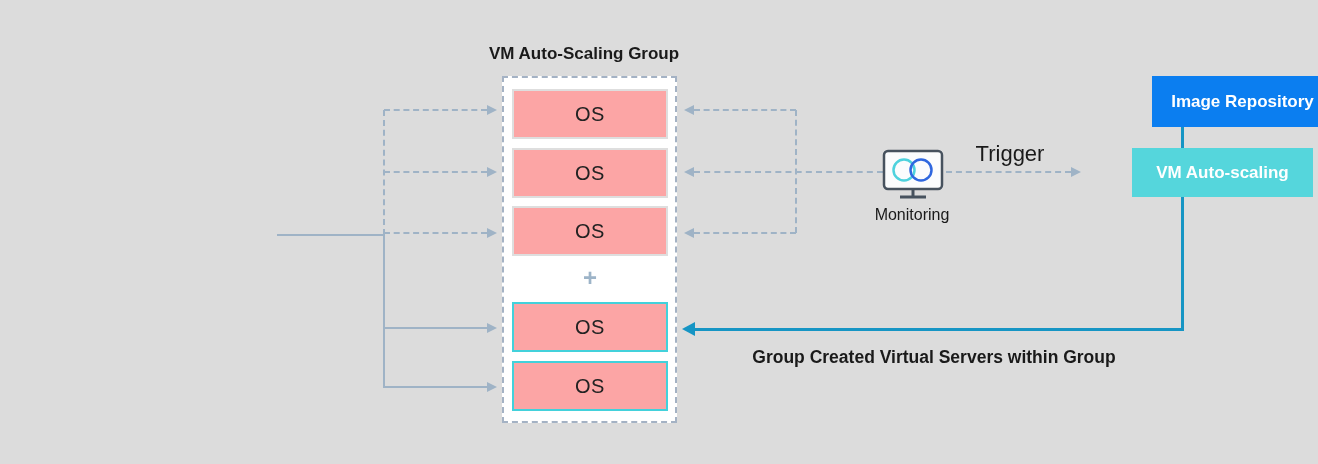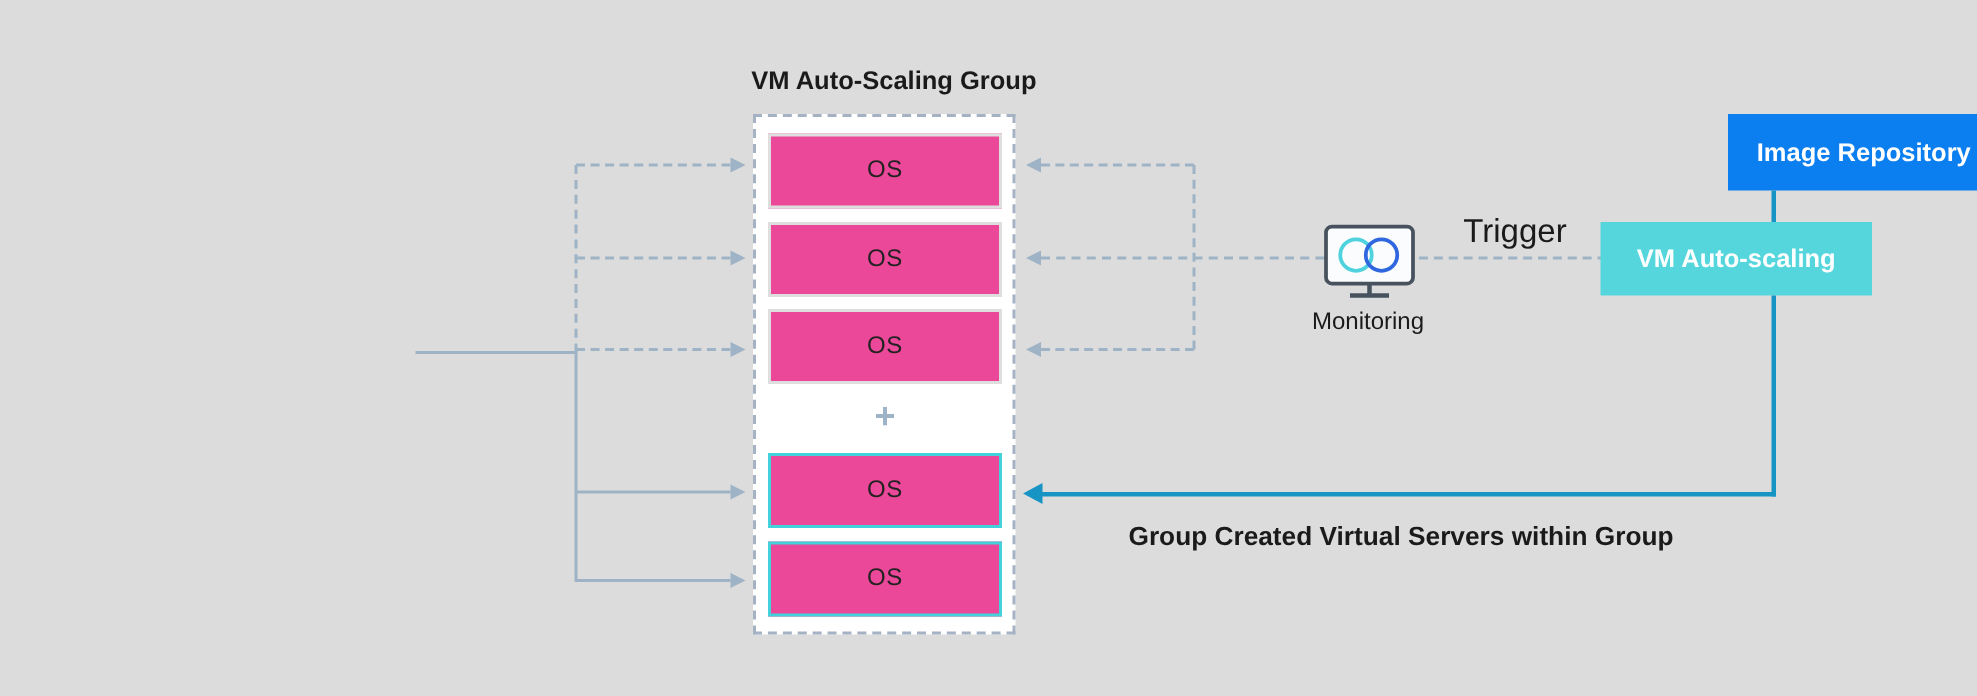--- a/index.html
+++ b/index.html
@@ -4,27 +4,27 @@
 <style>
   html,body{margin:0;padding:0;}
   body{font-family:"Liberation Sans", sans-serif; background:#bbb;}
   .canvas{position:relative; width:1318px; height:464px; background:var(--canvas-bg,#dcdcdc); overflow:hidden;}
 
   
   .lb-box{position:absolute; left:46px; top:191px; width:229px; height:86px; box-sizing:border-box;
     background:#fff; border:2px solid var(--accent-blue); display:flex; align-items:center; justify-content:center;
     font-size:19px; font-weight:bold; color:var(--text-dark); text-align:center; line-height:29px; white-space:pre-line;}
 
-  .group-title{position:absolute; left:489px; top:44px; width:202px; text-align:right;
+  .group-title{position:absolute; left:489px; top:44px; width:202px; text-align:left;
     font-size:17px; font-weight:bold; color:var(--text-dark);}
   .group-box{position:absolute; left:502px; top:76px; width:175px; height:347px; box-sizing:border-box;
     background:#fff; border:2px dashed var(--dash-border);}
 
-  .os-box{position:absolute; left:512px; width:156px; height:50px; box-sizing:border-box; background:#ec4899;
-    display:flex; align-items:center; justify-content:center; font-size:16px; color:#222; letter-spacing:0.5px;}
+  .os-box{position:absolute; left:512px; width:156px; height:50px; box-sizing:border-box; background:#fca5a5;
+    display:flex; align-items:center; justify-content:center; font-size:20px; color:#222; letter-spacing:0.5px;}
   .os-existing{border:2px solid var(--box-gray-border);}
   .os-new{border:2px solid var(--teal-border);}
   .os-1{top:89px;} .os-2{top:148px;} .os-3{top:206px;} .os-4{top:302px;} .os-5{top:361px;}
   .plus{position:absolute; left:512px; top:264px; width:156px; text-align:center;
     font-size:24px; font-weight:bold; color:var(--plus-color); line-height:28px;}
 
   
   .hline{position:absolute; height:2px; background:var(--line-gray);}
   .vline{position:absolute; width:2px; background:var(--line-gray);}
   .hdash{position:absolute; height:0; border-top:2px dashed var(--line-gray);}
@@ -36,21 +36,21 @@
 
   
   .teal-v{position:absolute; width:3px; background:var(--teal-line);}
   .teal-h{position:absolute; height:3px; background:var(--teal-line);}
   .teal-ah-left{position:absolute; width:0; height:0;
     border-top:7px solid transparent; border-bottom:7px solid transparent; border-right:13px solid var(--teal-line);}
 
   
   .repo-box{position:absolute; left:1152px; top:76px; width:181px; height:51px; background:var(--accent-blue);
     color:#fff; display:flex; align-items:center; justify-content:center; font-size:17px; font-weight:600;}
-  .scaling-box{position:absolute; left:1067px; top:148px; width:181px; height:49px; background:var(--teal-fill);
+  .scaling-box{position:absolute; left:1132px; top:148px; width:181px; height:49px; background:var(--teal-fill);
     color:#fff; display:flex; align-items:center; justify-content:center; font-size:17px; font-weight:600;}
 
   .monitor-label{position:absolute; left:842px; top:206px; width:140px; text-align:center;
     font-size:16px; color:var(--text-dark);}
   .trigger-label{position:absolute; left:960px; top:141px; width:100px; text-align:center;
     font-size:22px; color:var(--text-dark);}
   .annotation{position:absolute; left:684px; top:347px; width:500px; text-align:center;
     font-size:17.5px; font-weight:bold; color:var(--text-dark);}
   .monitor-svg{position:absolute; left:880px; top:147px;}
 </style>

